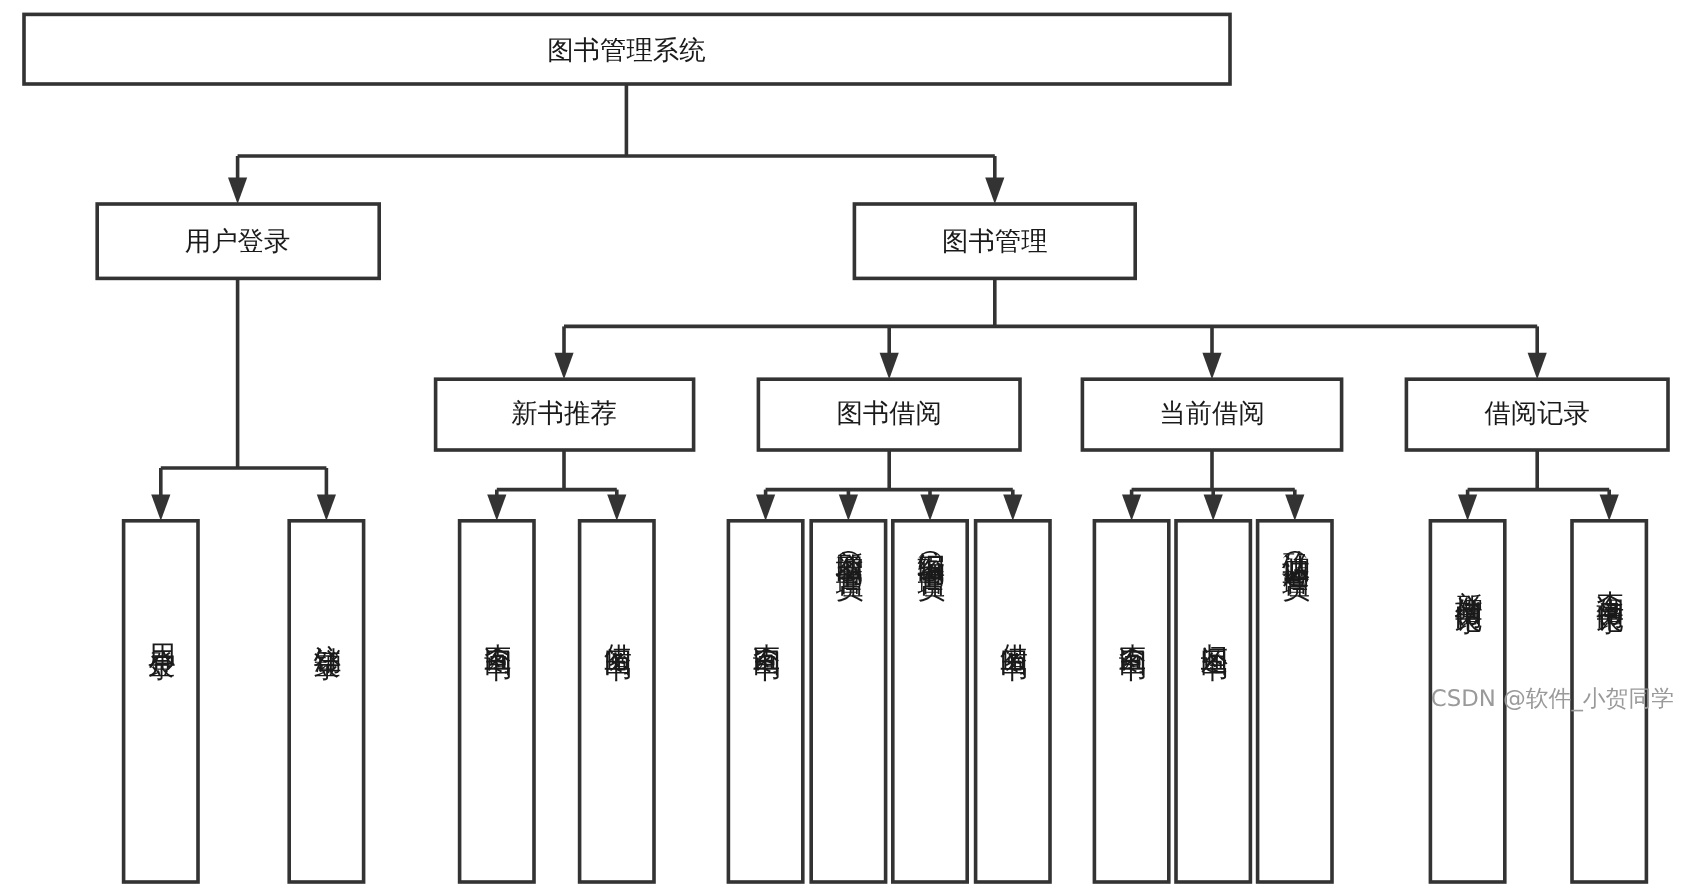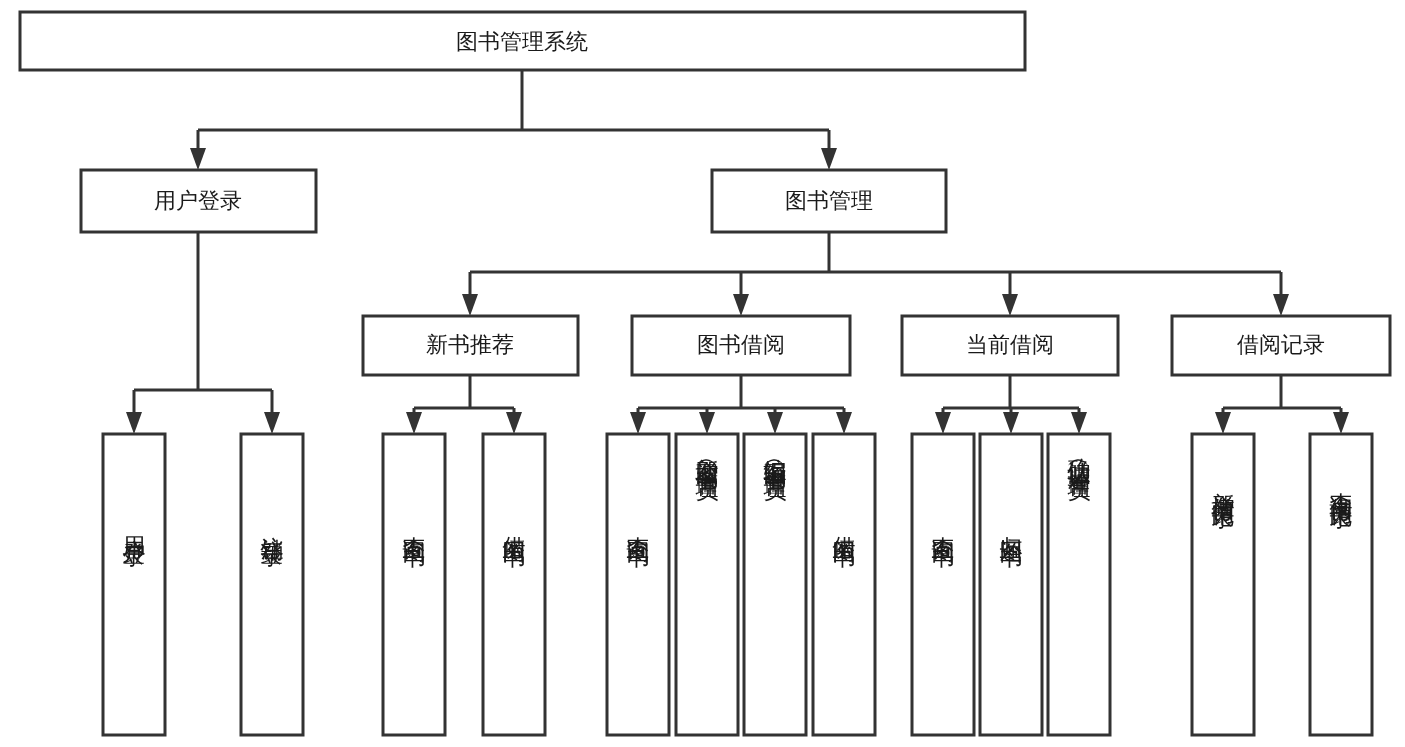--- a/index.html
+++ b/index.html
@@ -225,13 +225,14 @@
   <div class="node-label-v-wrap" style="left:1048px; top:434px; width:62px; height:301px;">
     <span class="node-label-v" style="margin-top:6px;">确认归还（管理员）</span>
   </div>
   <div class="node-label-v-wrap" style="left:1192px; top:434px; width:62px; height:301px;">
     <span class="node-label-v" style="margin-top:40px;">新增借阅记录</span>
   </div>
   <div class="node-label-v-wrap" style="left:1310px; top:434px; width:62px; height:301px;">
     <span class="node-label-v" style="margin-top:40px;">查询借阅记录</span>
   </div>
 
+  <div class="watermark">CSDN @软件_小贺同学</div>
 </div>
 
 </body></html>

